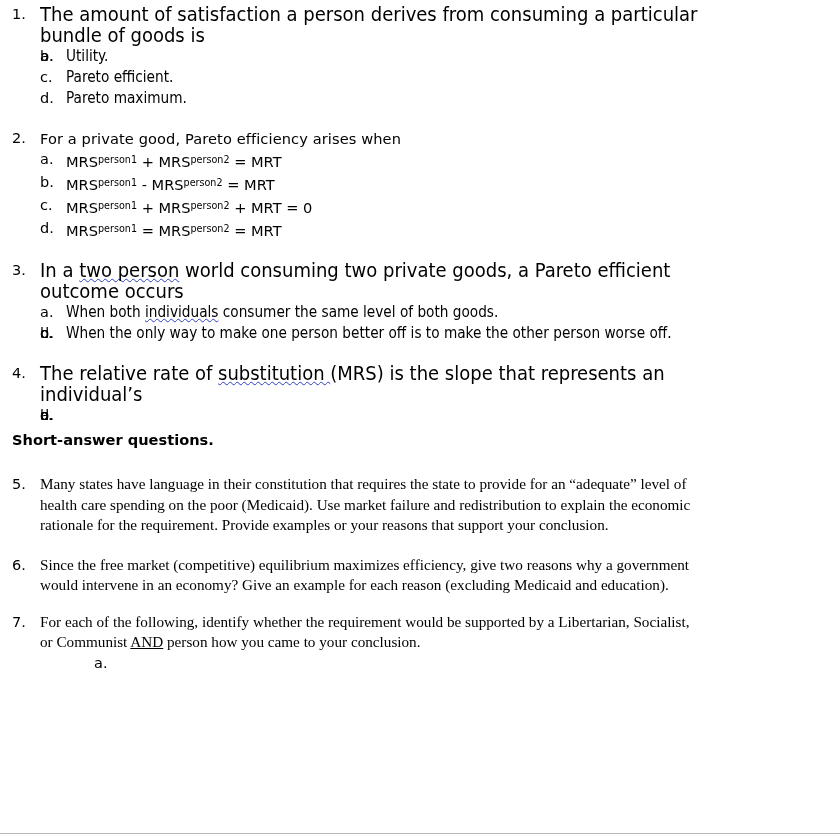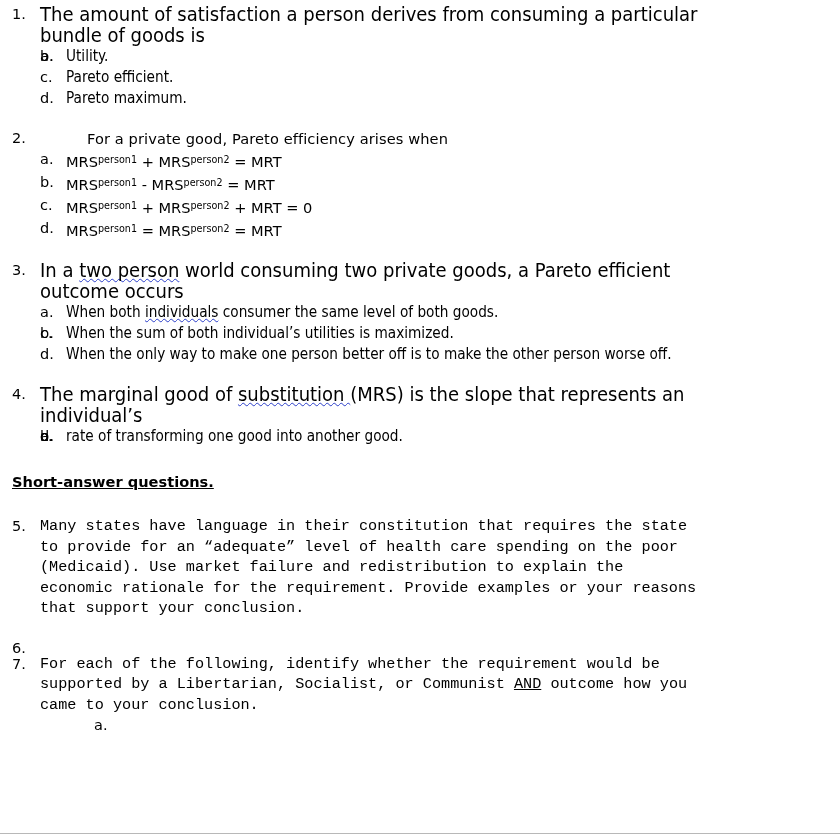--- a/index.html
+++ b/index.html
@@ -71,53 +71,52 @@
     font-size: 14.5px;
   }
 
   
   .choice.math,
   .q.math .q-stem {
     font-family: "DejaVu Sans", sans-serif;
     font-stretch: normal;
     font-size: 14.6px;
   }
-  .q.math .q-stem { letter-spacing: 0.1px; margin-left: 47px; }
+  .q.math .q-stem { letter-spacing: 0.1px; }
 
   .sup {
     font-size: 9.6px;
     vertical-align: 4px;
     letter-spacing: 0;
     text-align: center;
   }
 
   
   .section-heading {
     font-family: "DejaVu Sans", sans-serif;
     font-weight: bold;
     font-size: 14.6px;
     line-height: 21px;
     margin-left: 12px;
-    text-decoration: underline;
   }
 
   .sa {
     position: relative;
     padding: 0 135px 0 40px;
   }
   .sa-num {
     position: absolute;
     left: 12px;
     top: 0;
     font-family: "DejaVu Sans", sans-serif;
     font-size: 14.5px;
     line-height: 21px;
   }
   .sa-body {
-    font-family: Liberation Mono, monospace;
+    font-family: Liberation Serif, serif;
     font-stretch: condensed;
     font-size: 15.2px;
     line-height: 20.5px;
   }
 
   
   .subitems {
     margin: 0;
     padding: 0;
     list-style: none;
@@ -223,73 +222,72 @@
     <ul class="choices">
       <li class="choice">
         <span class="choice-ltr">a.</span>
         <span>When both </span><span class="sq-grammar">individuals</span><span> consumer the same level of both goods.</span>
       </li>
       <li class="choice">
         <span class="choice-ltr">b.</span>
       </li>
       <li class="choice">
         <span class="choice-ltr">c.</span>
-        <span>When the sum of both individual’s utilities is maximized.</span>
       </li>
       <li class="choice">
         <span class="choice-ltr">d.</span>
         <span>When the only way to make one person better off is to make the other person worse off.</span>
       </li>
     </ul>
   </div>
 
   <div class="gap-md"></div>
 
   <div class="q">
     <span class="q-num">4.</span>
-    <div class="q-stem"><span>The marginal good of </span><span class="sq-grammar">substitution </span><span> (MRS) is the slope that represents an individual’s</span></div>
-    <ul class="choices">
-      <li class="choice">
-        <span class="choice-ltr">a.</span>
-      </li>
-      <li class="choice">
-        <span class="choice-ltr">b.</span>
-      </li>
-      <li class="choice">
-        <span class="choice-ltr">c.</span>
-      </li>
-      <li class="choice">
-        <span class="choice-ltr">d.</span>
-        <span>rate of transforming one good into another good.</span>
+    <div class="q-stem"><span>The relative rate of </span><span class="sq-grammar">substitution </span><span> (MRS) is the slope that represents an individual’s</span></div>
+    <ul class="choices">
+      <li class="choice">
+        <span class="choice-ltr">a.</span>
+      </li>
+      <li class="choice">
+        <span class="choice-ltr">b.</span>
+      </li>
+      <li class="choice">
+        <span class="choice-ltr">c.</span>
+      </li>
+      <li class="choice">
+        <span class="choice-ltr">d.</span>
       </li>
     </ul>
   </div>
 
   <div class="gap-lg"></div>
 
   <div class="section-heading">Short-answer questions.</div>
 
   <div class="gap-lg"></div>
 
   <div class="sa">
     <span class="sa-num">5.</span>
     <div class="sa-body">Many states have language in their constitution that requires the state to provide for an “adequate” level of health care spending on the poor (Medicaid). Use market failure and redistribution to explain the economic rationale for the requirement. Provide examples or your reasons that support your conclusion.</div>
   </div>
 
   <div class="gap-md"></div>
 
   <div class="sa">
     <span class="sa-num">6.</span>
+    <div class="sa-body">Since the free market (competitive) equilibrium maximizes efficiency, give two reasons why a government would intervene in an economy? Give an example for each reason (excluding Medicaid and education).</div>
   </div>
 
   <div class="gap-sm"></div>
 
   <div class="sa">
     <span class="sa-num">7.</span>
-    <div class="sa-body"><span>For each of the following, identify whether the requirement would be supported by a Libertarian, Socialist, or Communist </span><span class="u-strong">AND</span><span> outcome how you came to your conclusion.</span></div>
+    <div class="sa-body"><span>For each of the following, identify whether the requirement would be supported by a Libertarian, Socialist, or Communist </span><span class="u-strong">AND</span><span> person how you came to your conclusion.</span></div>
     <ul class="subitems">
       <li class="subitem">
         <span class="subitem-ltr">a.</span>
       </li>
 
     </ul>
   </div>
 
   <div id="page-bottom-rule"></div>
 </div>

